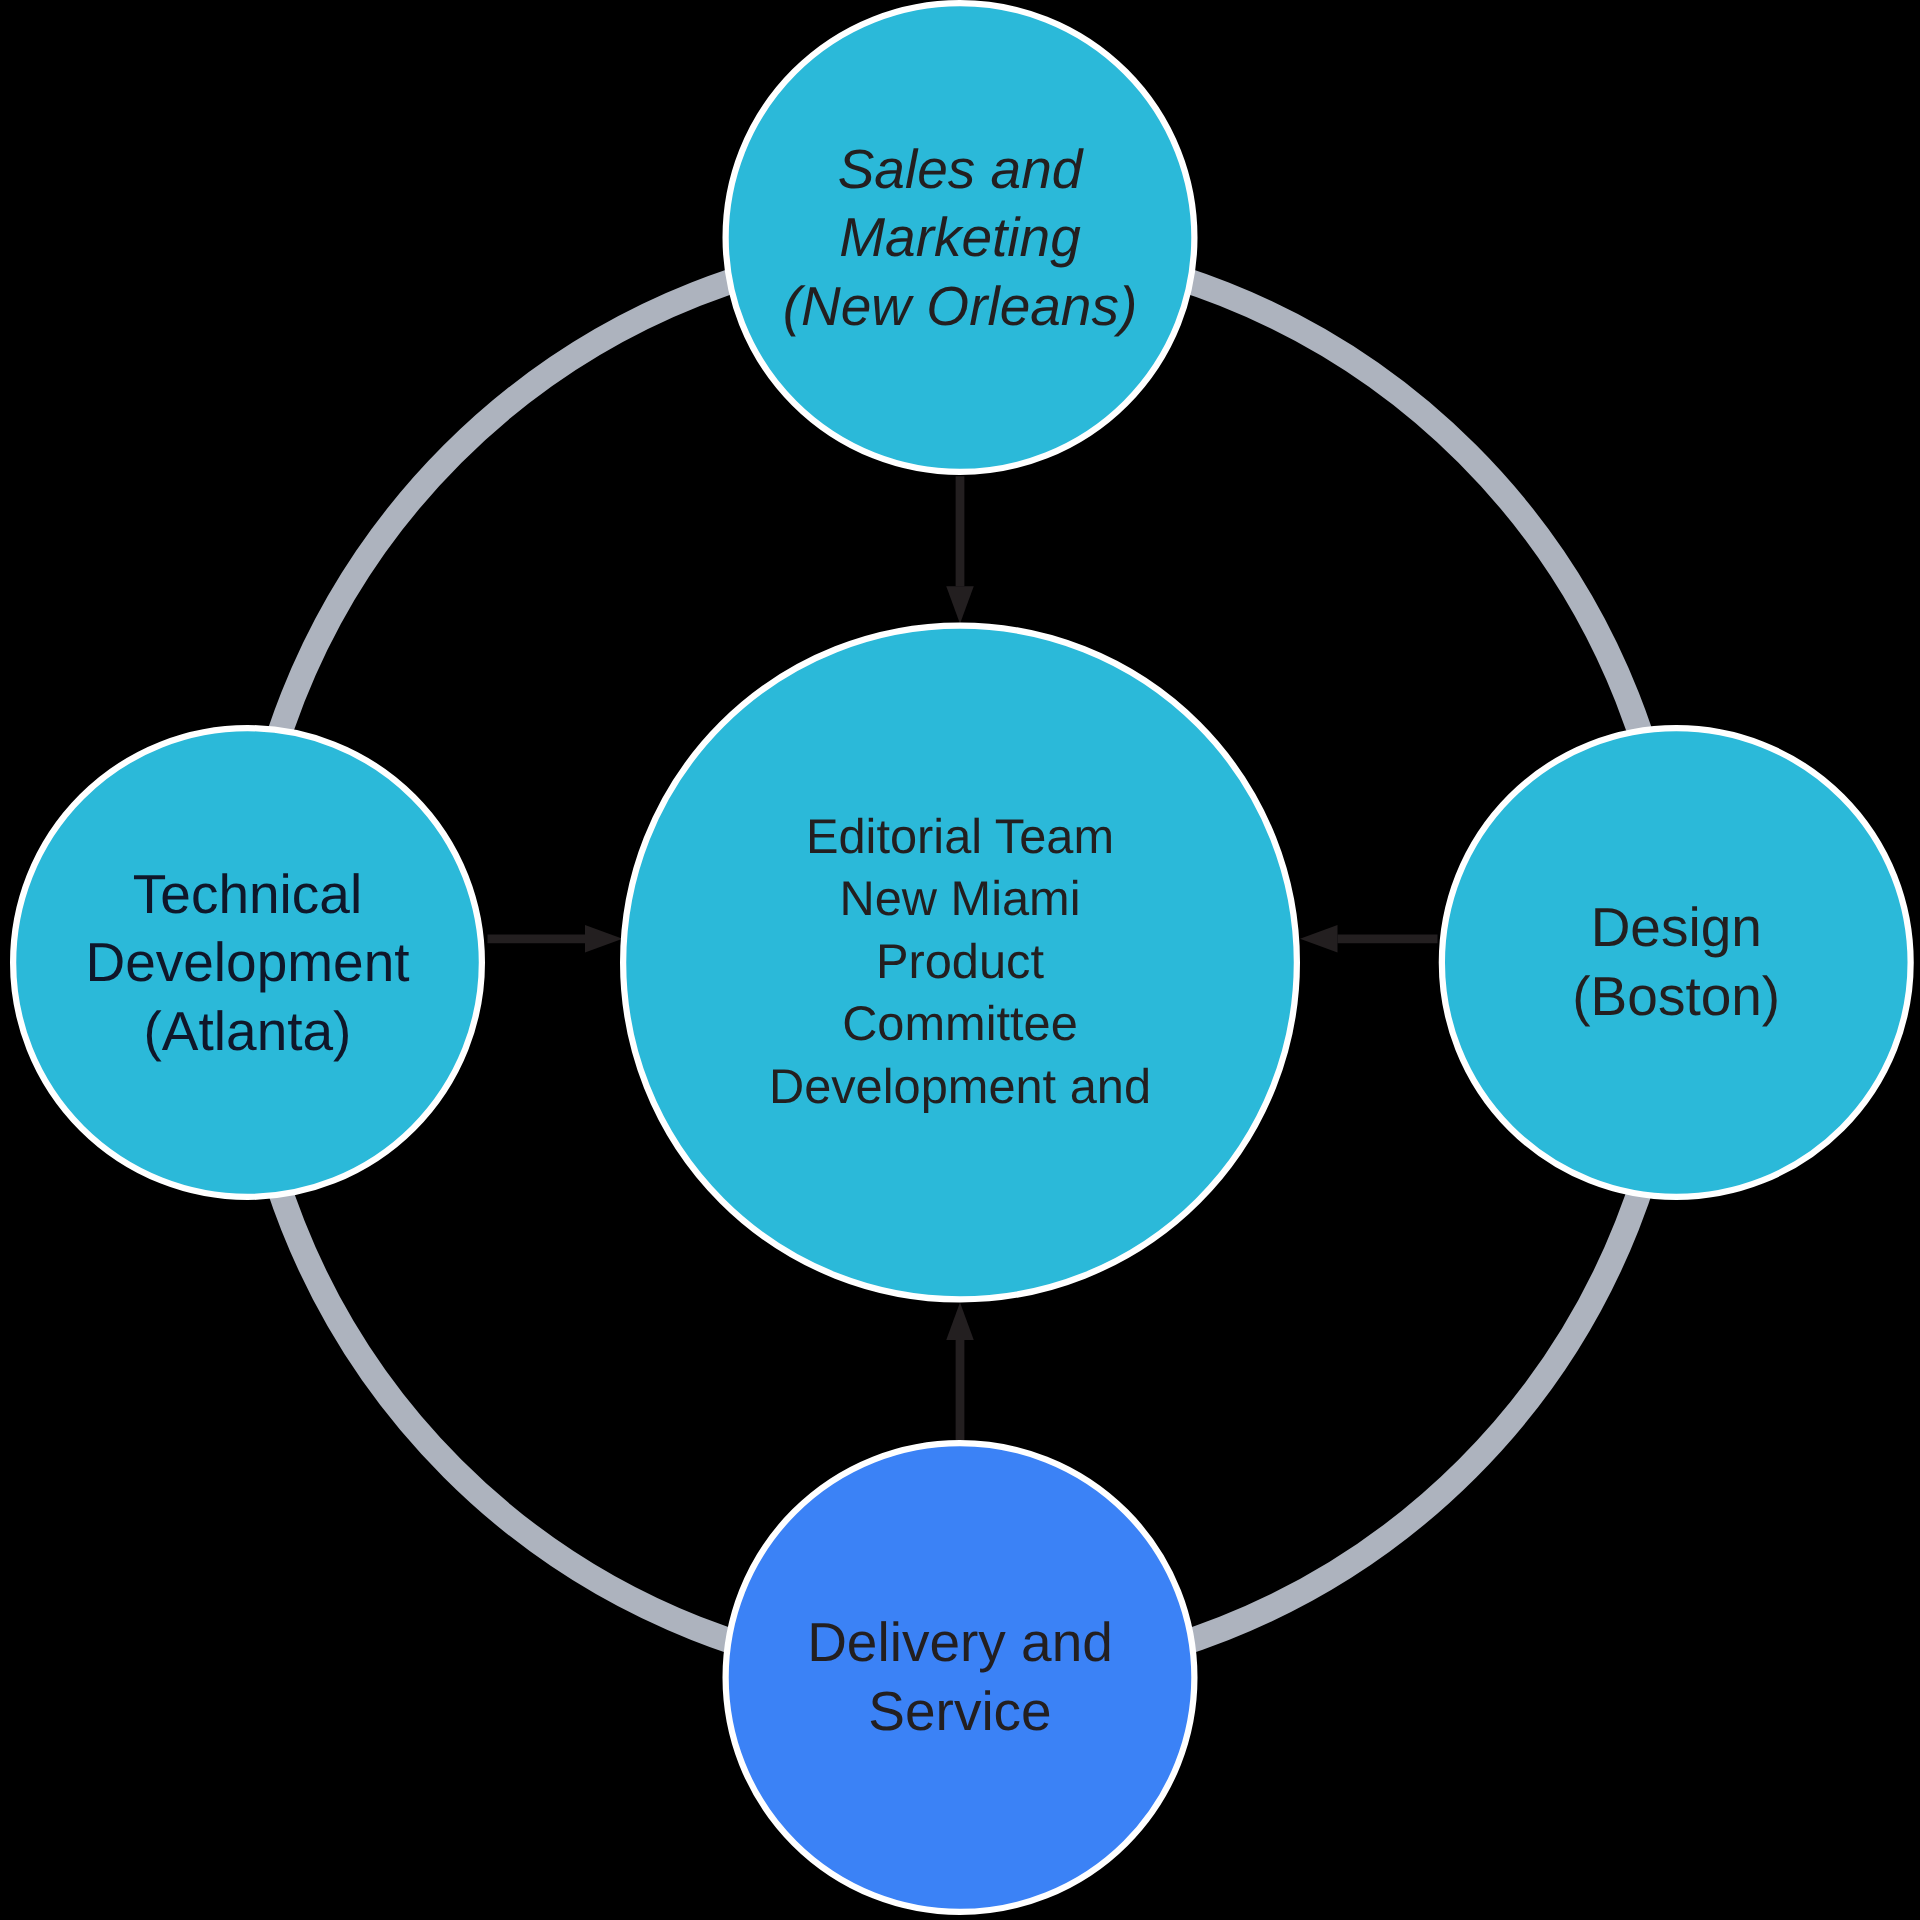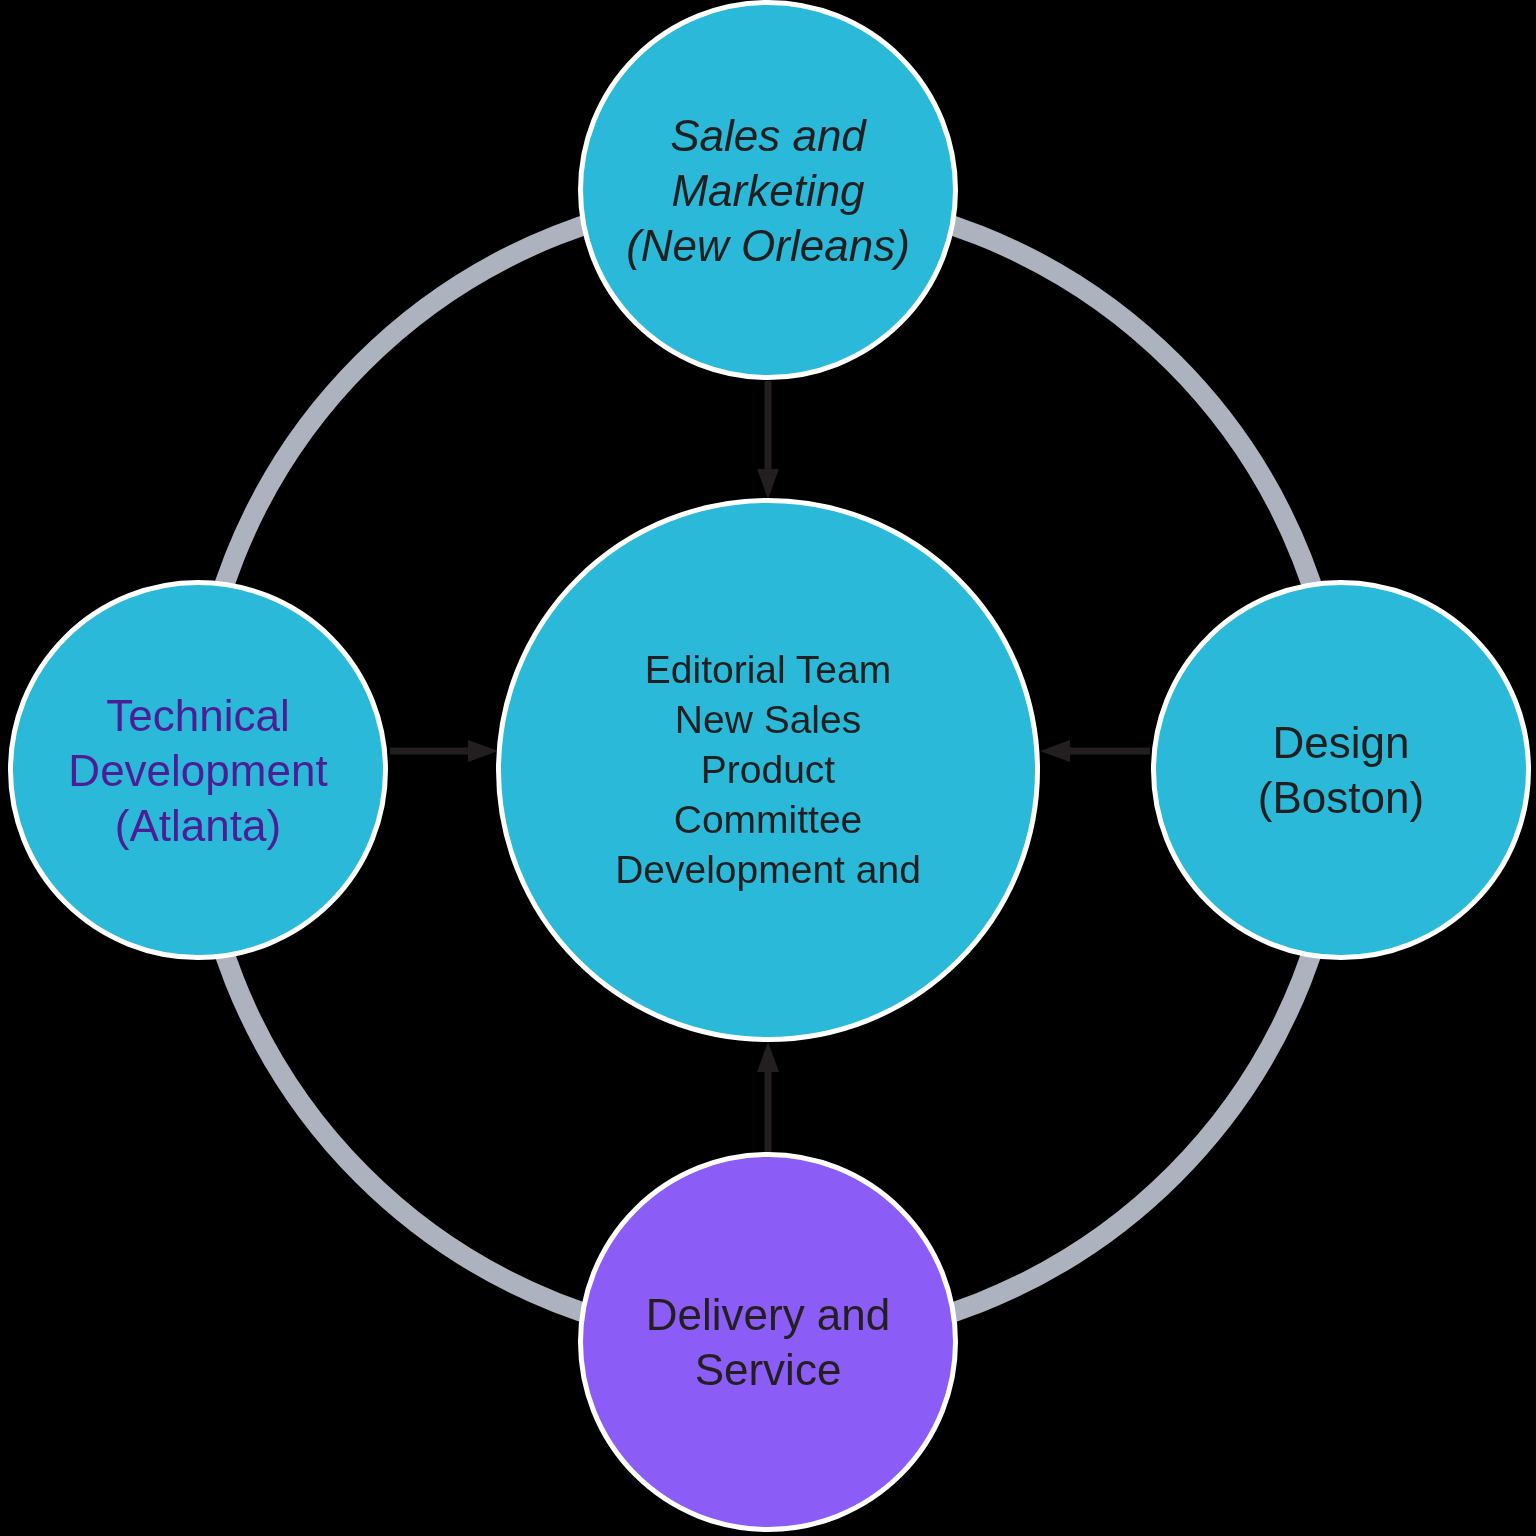--- a/index.html
+++ b/index.html
@@ -68,44 +68,44 @@
 
   <div class="node node-satellite node-top" style="background: rgb(43, 185, 217); font-style: italic;">
     <div class="label" style="color: rgb(35, 31, 32);">
       <span class="line">Sales and</span>
       <span class="line">Marketing</span>
       <span class="line">(New Orleans)</span>
     </div>
   </div>
 
   <div class="node node-satellite node-left" style="background: rgb(43, 185, 217);">
-    <div class="label" style="color: #4c1d95;">
+    <div class="label" style="color: #0f172a;">
       <span class="line">Technical</span>
       <span class="line">Development</span>
       <span class="line">(Atlanta)</span>
     </div>
   </div>
 
   <div class="node node-satellite node-right" style="background: rgb(43, 185, 217); justify-content: center;">
     <div class="label" style="color: rgb(35, 31, 32);">
       <span class="line">Design</span>
       <span class="line">(Boston)</span>
     </div>
   </div>
 
-  <div class="node node-satellite node-bottom" style="background: #8b5cf6;">
+  <div class="node node-satellite node-bottom" style="background: #3b82f6;">
     <div class="label" style="color: rgb(35, 31, 32);">
       <span class="line">Delivery and</span>
       <span class="line">Service</span>
     </div>
   </div>
 
   <div class="node node-center" style="background: rgb(43, 185, 217); justify-content: center;">
     <div class="label" style="color: rgb(35, 31, 32);">
       <span class="line">Editorial Team</span>
-      <span class="line">New Sales</span>
+      <span class="line">New Miami</span>
       <span class="line">Product</span>
       <span class="line">Committee</span>
       <span class="line">Development and</span>
     </div>
   </div>
 
 </div>
 
 </body></html>

